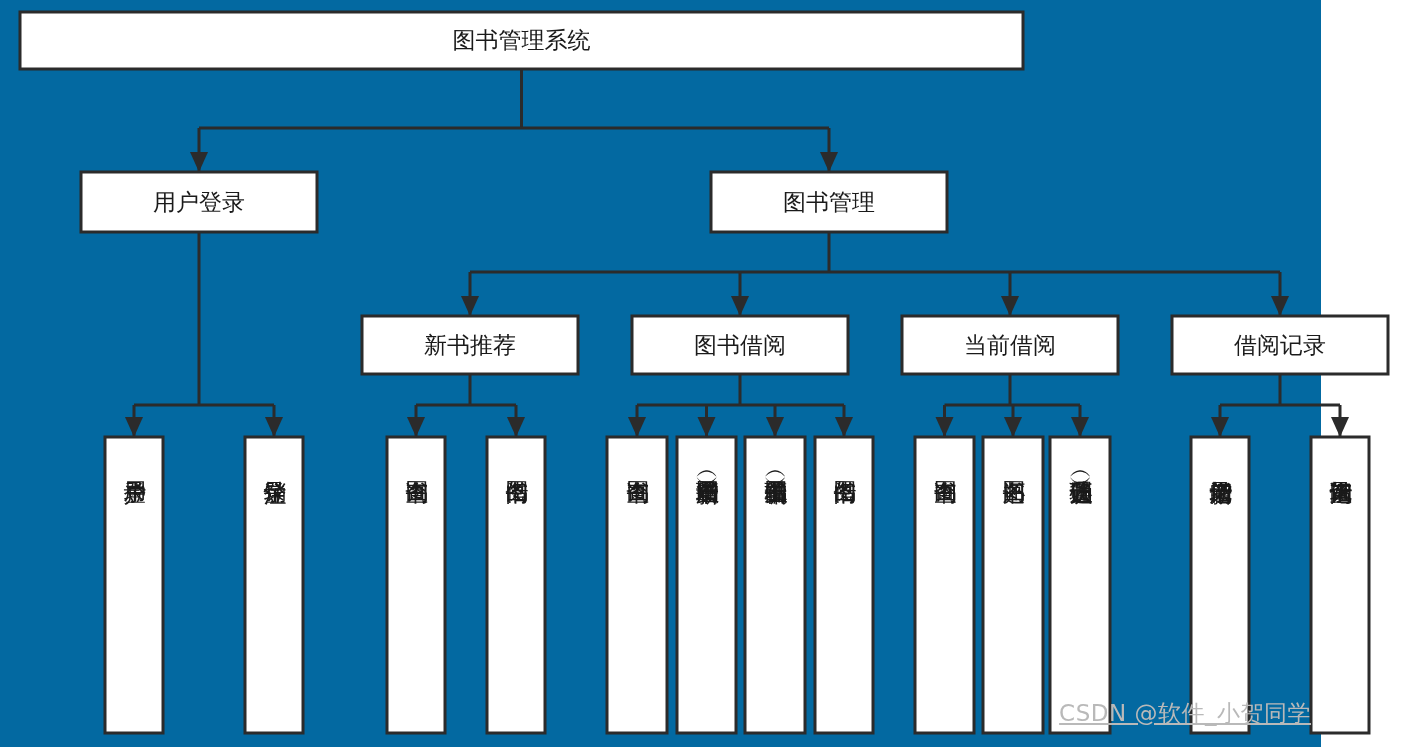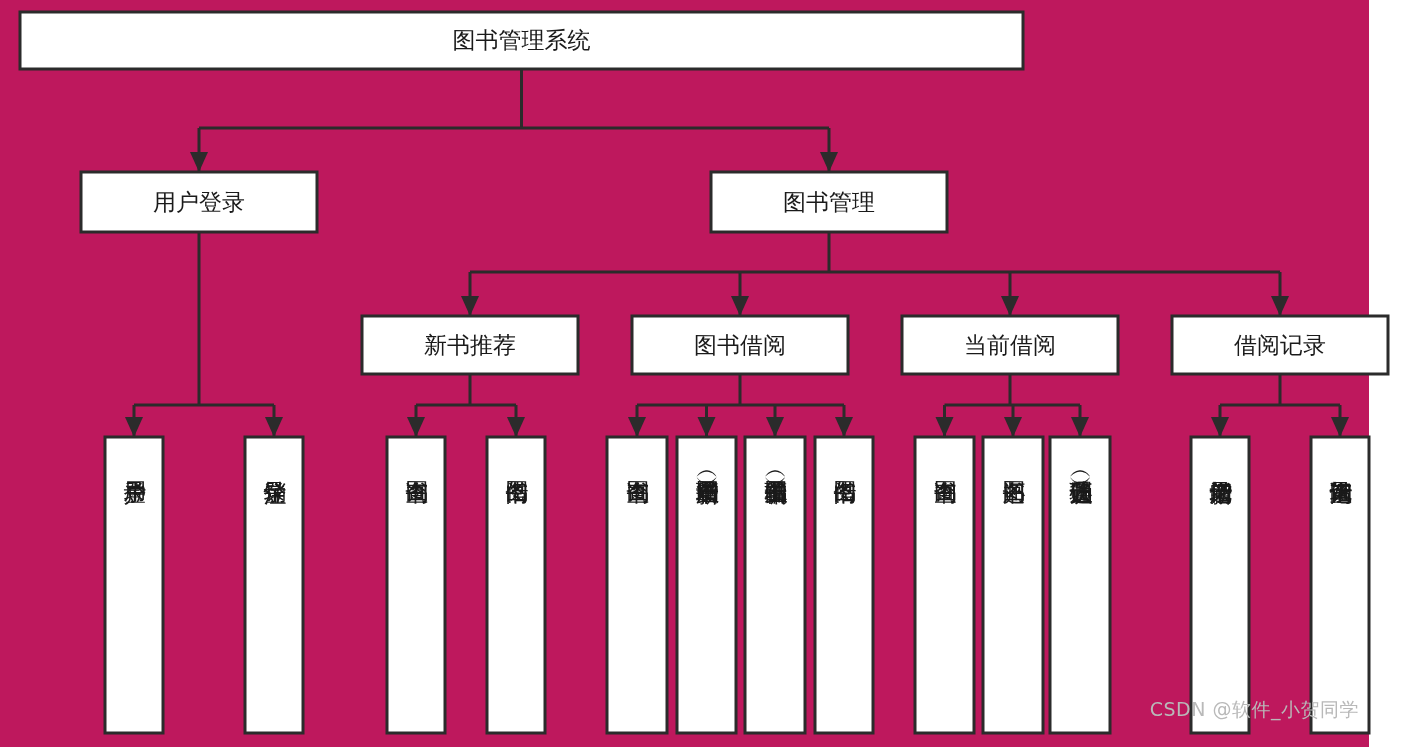--- a/index.html
+++ b/index.html
@@ -11,22 +11,21 @@
   body {
     width: 1405px;
     height: 747px;
     overflow: hidden;
     font-family: "DejaVu Sans", "Liberation Sans", sans-serif;
   }
   #diagram-root {
     position: relative;
     width: 1321px;
     height: 747px;
-    background: #be185d;
-    padding-left: 48px;
+    background: #0369a1;
   }
   svg#tree-canvas {
     position: absolute;
     left: 0;
     top: 0;
     width: 1405px;
     height: 747px;
     display: block;
   }
   .node-box {
@@ -61,27 +60,28 @@
     font-size: 23px;
     fill: #1a1a1a;
     text-anchor: middle;
     dominant-baseline: middle;
     writing-mode: vertical-rl;
     glyph-orientation-vertical: 0;
   }
   .watermark-text {
     position: absolute;
     right: 10px;
-    bottom: 24px;
-    font-family: "DejaVu Sans", "Liberation Sans", sans-serif;
-    font-size: 19px;
+    bottom: 18px;
+    font-family: "DejaVu Sans", "Liberation Sans", sans-serif;
+    font-size: 23px;
     color: #b9b9b9;
     white-space: nowrap;
     letter-spacing: 0.5px;
     pointer-events: none;
+    text-decoration: underline;
   }
 </style>
 </head>
 <body>
 
 <div id="diagram-root">
 
   <svg id="tree-canvas" viewBox="0 0 1405 747" xmlns="http://www.w3.org/2000/svg">
     <g id="connector-layer">
         <line x1="521.5" y1="69" x2="521.5" y2="128" class="connector"></line>

